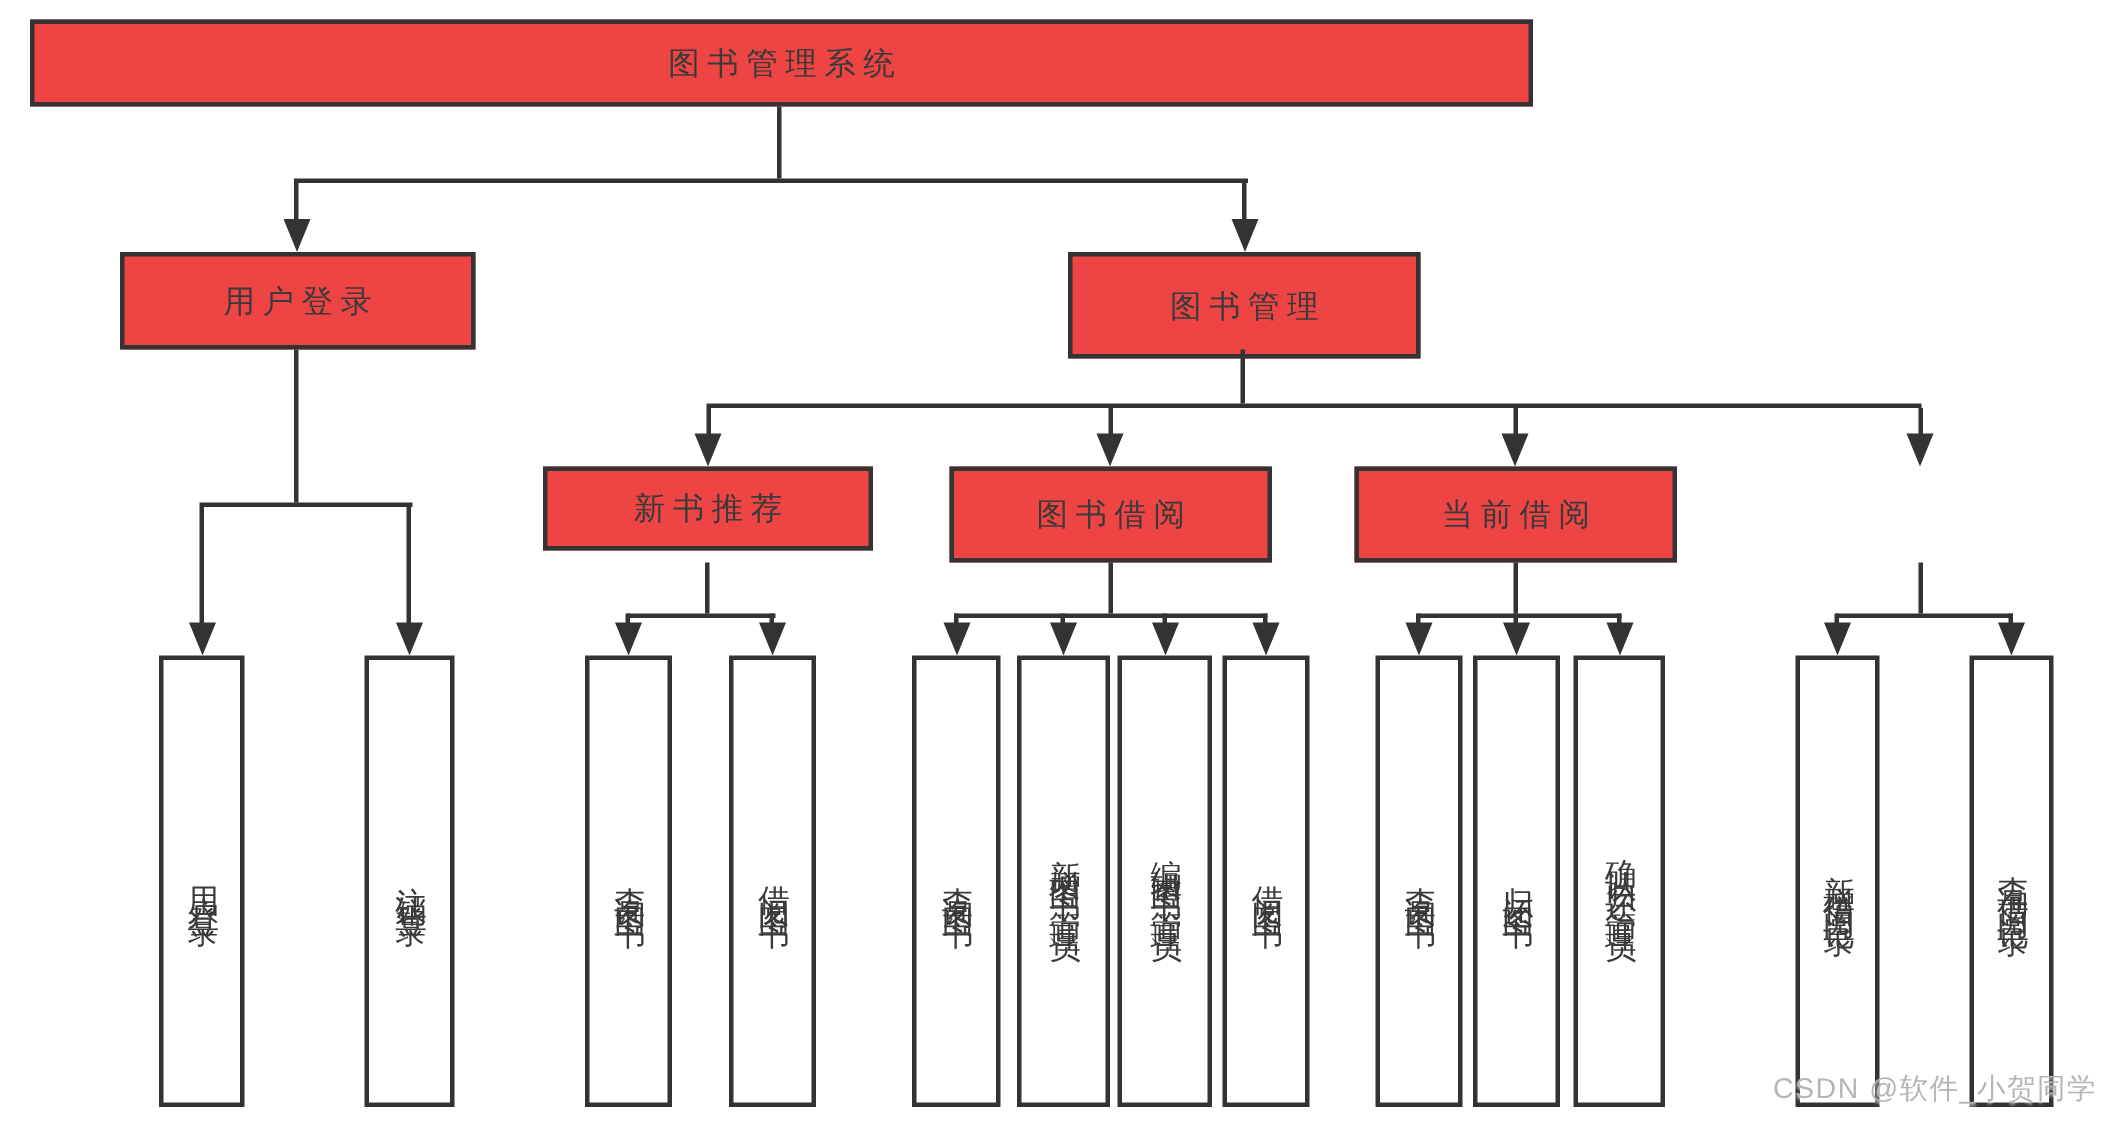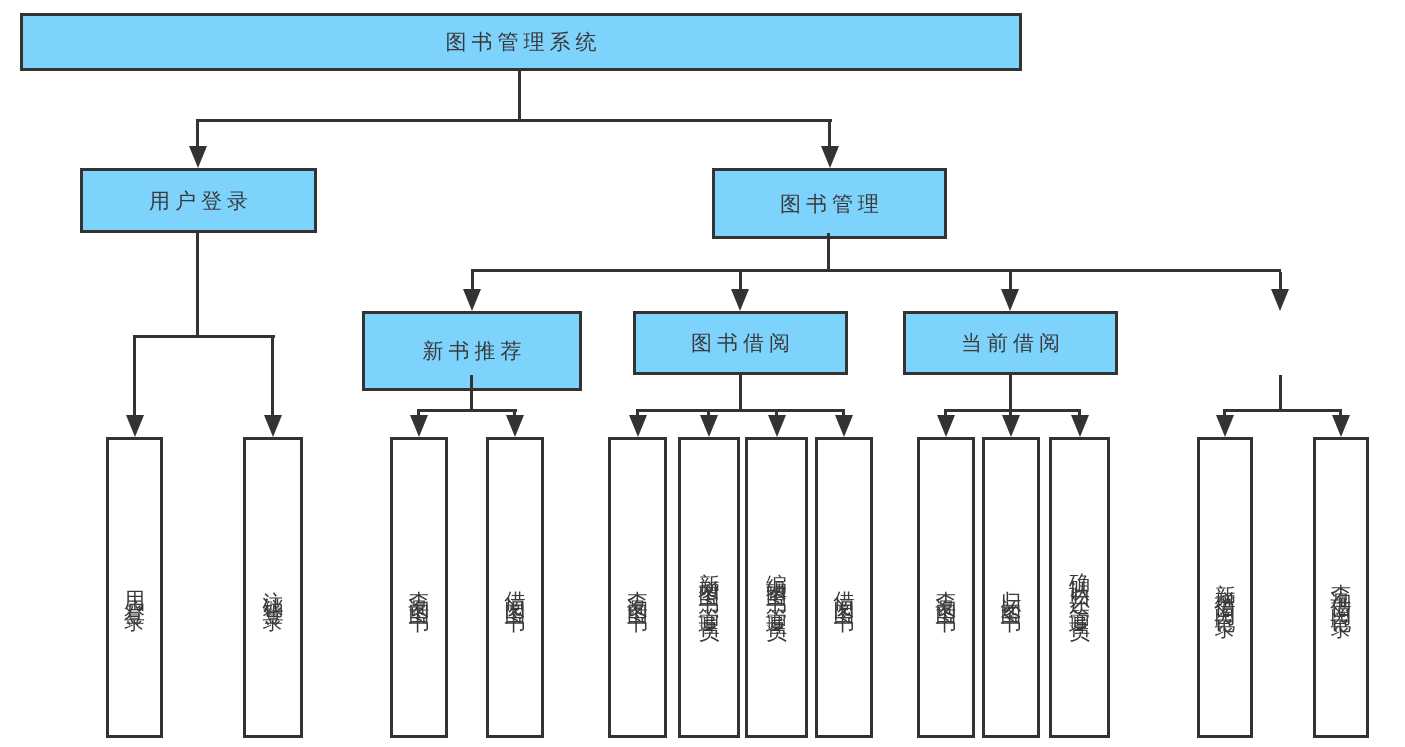--- a/index.html
+++ b/index.html
@@ -6,21 +6,21 @@
   .stage{
     position:relative;
     width:1405px;height:747px;
     background:#ffffff;
     font-family:"Liberation Sans","DejaVu Sans",sans-serif;
     color:#3a3a3a;
     overflow:hidden;
   }
   .box{
     position:absolute;box-sizing:border-box;
-    border:3px solid #333333;background:#7dd3fc;
+    border:3px solid #333333;background:#ef4444;
     display:flex;align-items:center;justify-content:center;
     font-size:21px;letter-spacing:5px;text-indent:5px;
     white-space:nowrap;
   }
   .vbox{
     position:absolute;box-sizing:border-box;
     border:3px solid #333333;background:#ffffff;
     display:flex;align-items:center;justify-content:center;
   }
   .vbox .vt{
@@ -71,21 +71,21 @@
   <div class="line" style="left:471px;top:269px;width:810px;height:3px"></div>
   <div class="line" style="left:471px;top:272px;width:3px;height:19px"></div>
   <div class="arrow" style="left:463px;top:289px"></div>
   <div class="line" style="left:739px;top:272px;width:3px;height:19px"></div>
   <div class="arrow" style="left:731px;top:289px"></div>
   <div class="line" style="left:1009px;top:272px;width:3px;height:19px"></div>
   <div class="arrow" style="left:1001px;top:289px"></div>
   <div class="line" style="left:1279px;top:272px;width:3px;height:19px"></div>
   <div class="arrow" style="left:1271px;top:289px"></div>
 
-  <div class="box" style="left:362px;top:311px;width:220px;height:80px">新书推荐</div>
+  <div class="box" style="left:362px;top:311px;width:220px;height:56px">新书推荐</div>
   <div class="box" style="left:633px;top:311px;width:215px;height:64px">图书借阅</div>
   <div class="box" style="left:903px;top:311px;width:215px;height:64px">当前借阅</div>
 
   <div class="line" style="left:470px;top:375px;width:3px;height:34px"></div>
   <div class="line" style="left:418px;top:409px;width:99px;height:3px"></div>
   <div class="line" style="left:417px;top:409px;width:3px;height:10px"></div>
   <div class="arrow" style="left:410px;top:415px"></div>
   <div class="line" style="left:513px;top:409px;width:3px;height:10px"></div>
   <div class="arrow" style="left:506px;top:415px"></div>
 
@@ -153,14 +153,15 @@
     <span class="vt">确认归还（管理员）</span>
   </div>
 
   <div class="vbox" style="left:1197px;top:437px;width:56px;height:301px">
     <span class="vt">新增借阅记录</span>
   </div>
   <div class="vbox" style="left:1313px;top:437px;width:56px;height:301px">
     <span class="vt">查询借阅记录</span>
   </div>
 
+  <div class="watermark">CSDN @软件_小贺同学</div>
 
 </div>
 
 </body></html>

